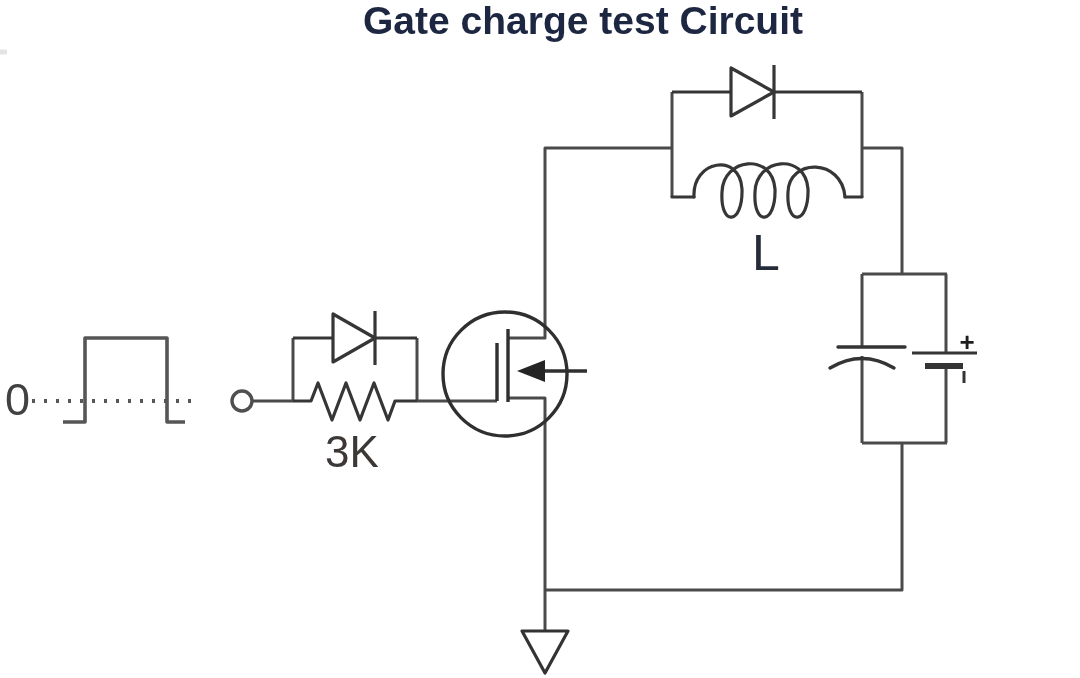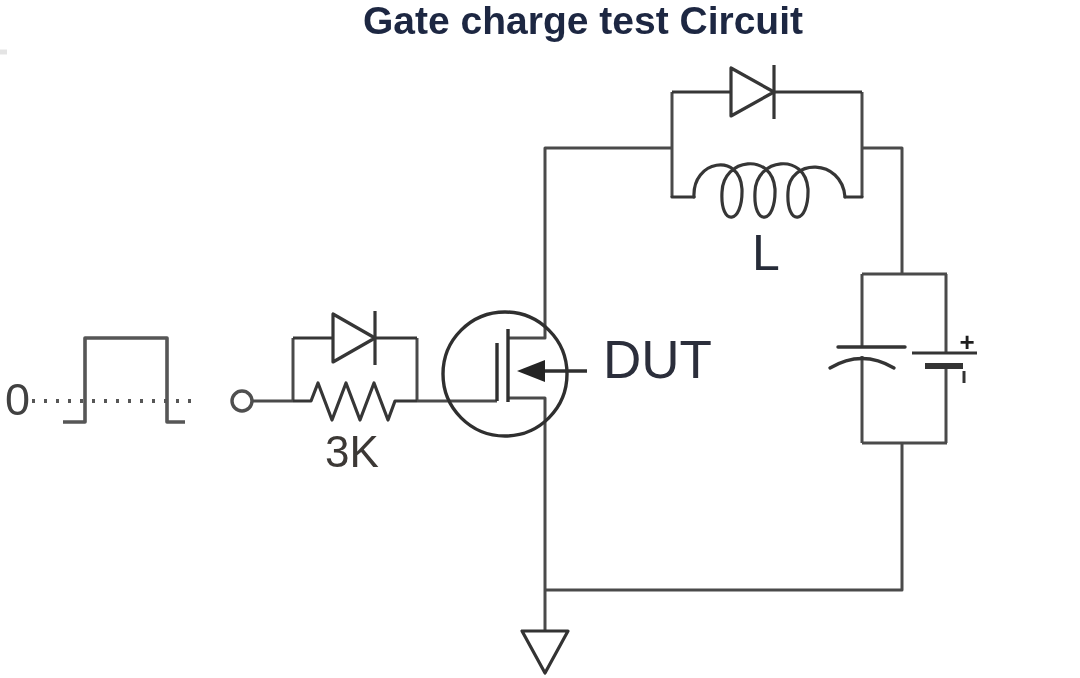--- a/index.html
+++ b/index.html
@@ -109,19 +109,18 @@
 
     <polygon points="522,631 568,631 545,673" fill="#ffffff" stroke="#333333" stroke-width="3.2" stroke-linejoin="round"></polygon>
   </svg>
 
   <div class="lbl centered" id="title-label">Gate charge test Circuit</div>
 
   <div class="lbl" id="zero-label">0</div>
 
   <div class="lbl centered" id="res-label">3K</div>
 
-  <div class="lbl" id="dut-label">DUT</div>
 
   <div class="lbl centered" id="ind-label">L</div>
 
 
   <div class="lbl" id="plus-label">+</div>
 </div>
 
 </body></html>

